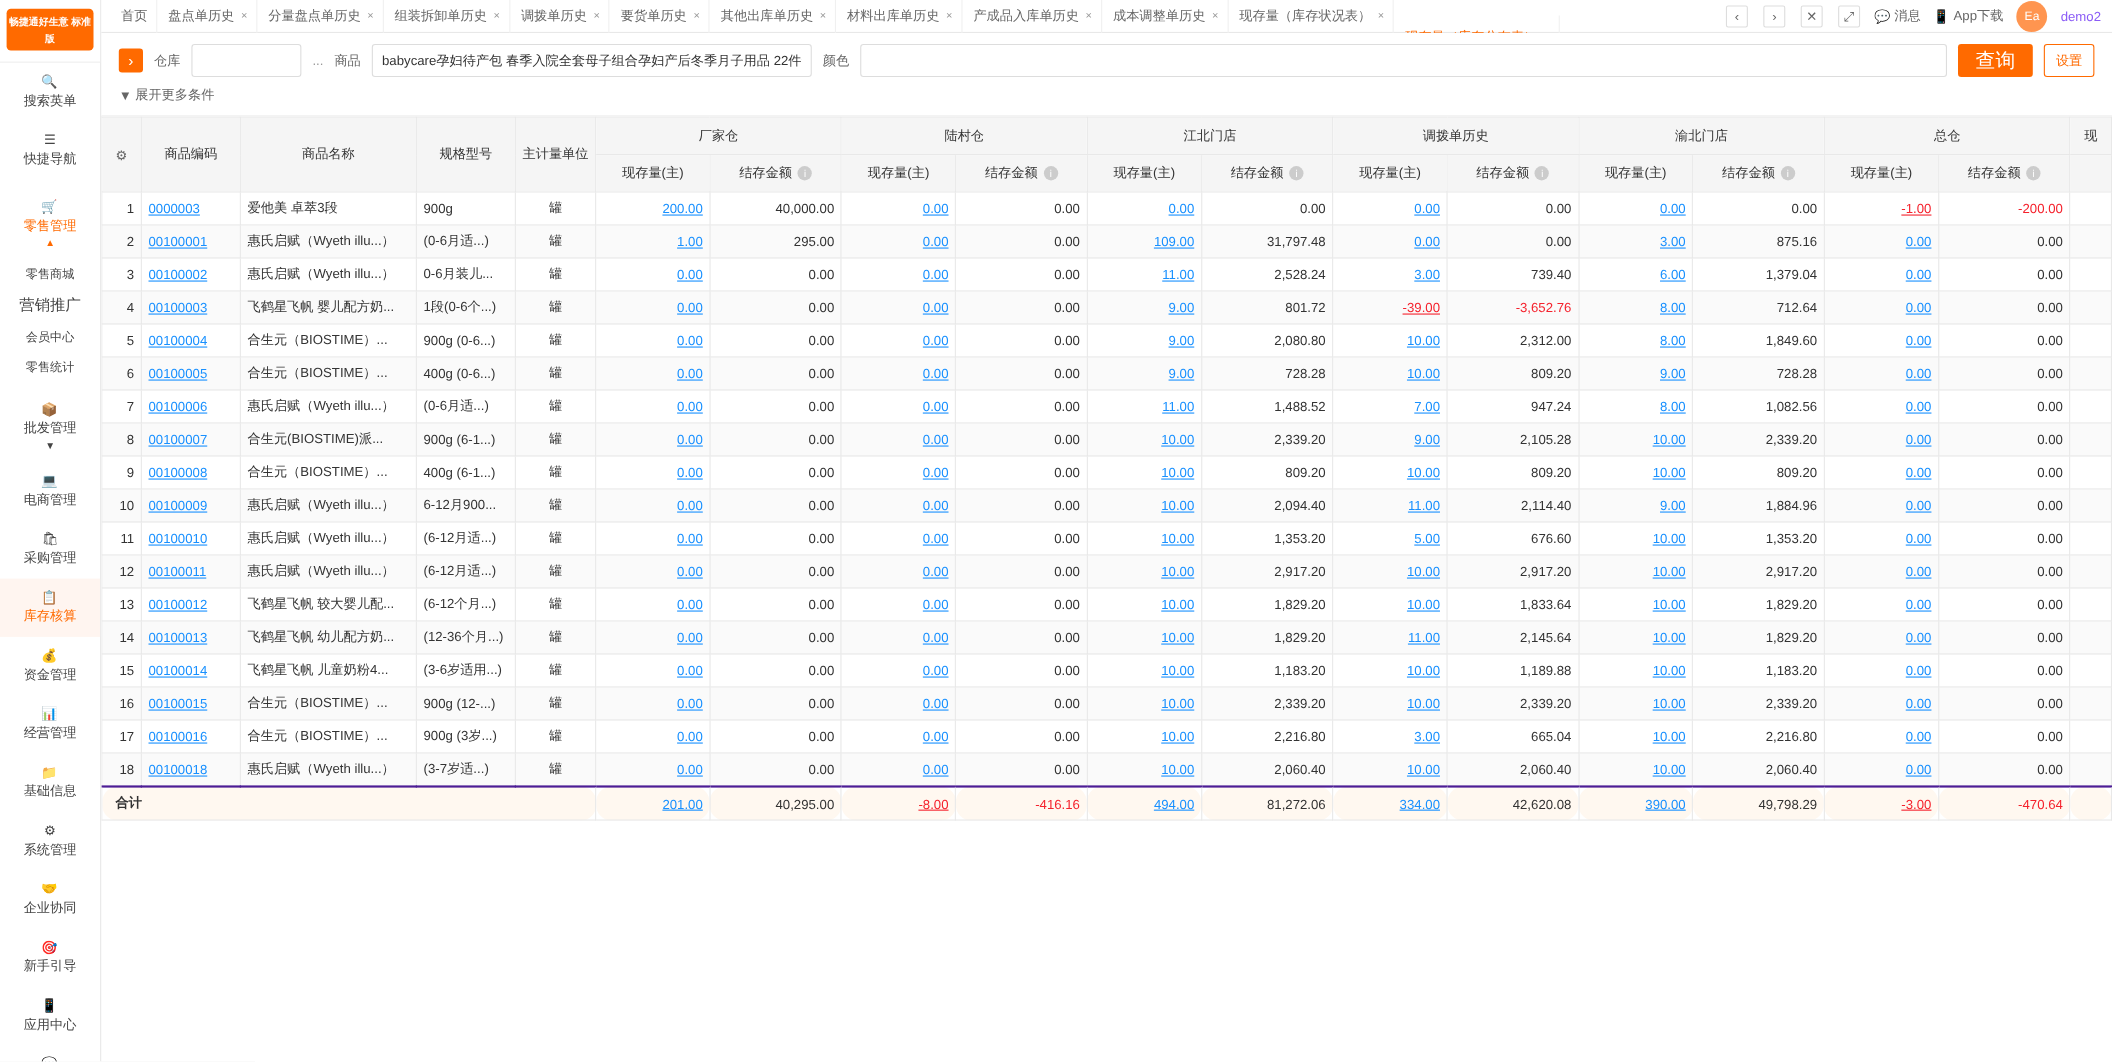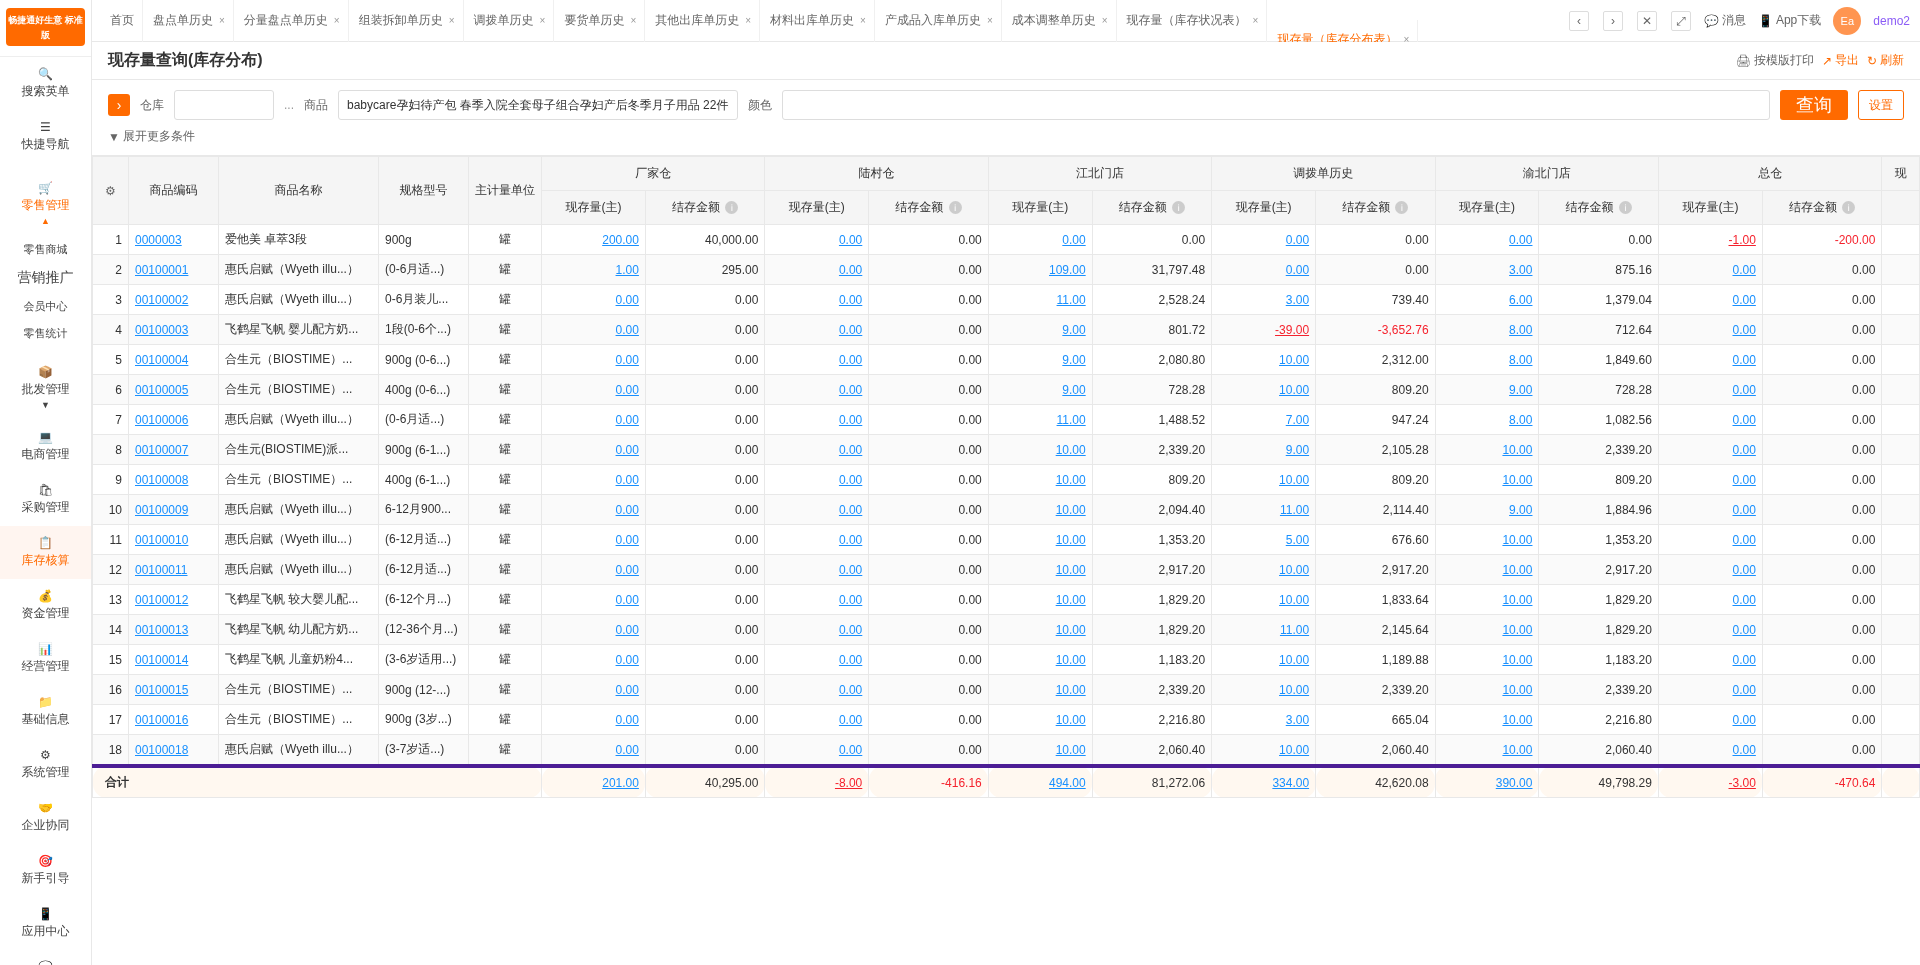--- a/index.html
+++ b/index.html
@@ -11,21 +11,21 @@
     
     .sidebar { width: 92px; background: #fff; display: flex; flex-direction: column; border-right: 1px solid #e8e8e8; }
     .sidebar-logo { padding: 8px 6px; background: #fff; border-bottom: 1px solid #eee; }
     .sidebar-item { padding: 10px 6px; font-size: 12px; color: #444; text-align: center; cursor: pointer; display: flex; flex-direction: column; align-items: center; gap: 2px; }
     .sidebar-item.active { color: #ff6a00; background: #fff5f0; }
 
     
     .main-area { flex: 1; display: flex; flex-direction: column; overflow: hidden; }
 
     
-    .top-bar { background: #fff; border-bottom: 1px solid #e8e8e8; padding: 12px 10px; display: flex; align-items: center; justify-content: space-between; height: 42px; }
+    .top-bar { background: #fff; border-bottom: 1px solid #e8e8e8; padding: 12px 10px; display: flex; align-items: center; justify-content: space-between; height: 30px; }
     .top-bar-left { display: flex; align-items: center; gap: 2px; flex: 1; overflow: hidden; }
     .top-bar-right { display: flex; align-items: center; gap: 12px; flex-shrink: 0; }
 
     .tab-item { display: flex; align-items: center; padding: 0 8px; height: 42px; font-size: 12px; color: #666; cursor: pointer; border-right: 1px solid #f0f0f0; white-space: nowrap; gap: 4px; }
     .tab-item.active { color: #ff6a00; border-bottom: 2px solid #ff6a00; font-weight: 500; margin-top: 40px; }
     .tab-item .close-btn { font-size: 10px; color: #999; margin-left: 2px; }
     .tab-home { font-size: 12px; color: #666; padding: 0 8px; cursor: pointer; }
 
     .top-msg { font-size: 12px; color: #666; cursor: pointer; display: flex; align-items: center; gap: 3px; }
     .top-app { font-size: 12px; color: #666; cursor: pointer; display: flex; align-items: center; gap: 3px; }
@@ -72,21 +72,21 @@
     .data-table .col-code { width: 90px; }
     .data-table .col-name { width: 160px; max-width: 160px; overflow: hidden; text-overflow: ellipsis; }
     .data-table .col-spec { width: 90px; }
     .data-table .col-unit { width: 70px; }
     
     
     .th-group { background: #f0f0f0; }
     
     
     .total-row { background: #fff8f0 !important; font-weight: 500; }
-    .total-row td { border-top: 4px solid #4c1d95; border-radius: 14px; }
+    .total-row td { border-top: 2px solid #4c1d95; border-radius: 14px; }
 
     
     .table-wrapper::-webkit-scrollbar { height: 8px; width: 8px; }
     .table-wrapper::-webkit-scrollbar-track { background: #f1f1f1; }
     .table-wrapper::-webkit-scrollbar-thumb { background: #ccc; border-radius: 4px; }
 
     .info-icon { display: inline-flex; width: 13px; height: 13px; background: #ccc; border-radius: 50%; color: #fff; align-items: center; justify-content: center; font-size: 9px; margin-left: 2px; cursor: pointer; }
     .gear-icon { cursor: pointer; color: #666; }
     .sidebar-divider { height: 1px; background: #f0f0f0; margin: 4px 0; }
   </style>
@@ -214,37 +214,20 @@
           <span>📱</span>
           <span>App下载</span>
         </div>
         <div class="user-avatar">Ea</div>
         <div class="user-name">demo2</div>
       </div>
     </div>
 
     <div class="content-area">
 
-      <div class="page-header">
-        <div class="page-title">现存量查询(库存分布)</div>
-        <div class="header-actions">
-          <div class="btn-print">
-            <span>🖨</span>
-            <span>按模版打印</span>
-          </div>
-          <div class="btn-export">
-            <span>↗</span>
-            <span>导出</span>
-          </div>
-          <div class="btn-refresh">
-            <span>↻</span>
-            <span>刷新</span>
-          </div>
-        </div>
-      </div>
 
       <div class="filter-area">
         <div class="filter-row">
           <div class="filter-toggle">›</div>
           <span class="filter-label">仓库</span>
           <input class="filter-input" value="" style="width: 100px;">
           <span class="filter-dots">...</span>
           <span class="filter-label">商品</span>
           <input class="filter-text-input" style="width: 420px;" value="babycare孕妇待产包 春季入院全套母子组合孕妇产后冬季月子用品 22件套 ...">
           <span class="filter-label">颜色</span>

